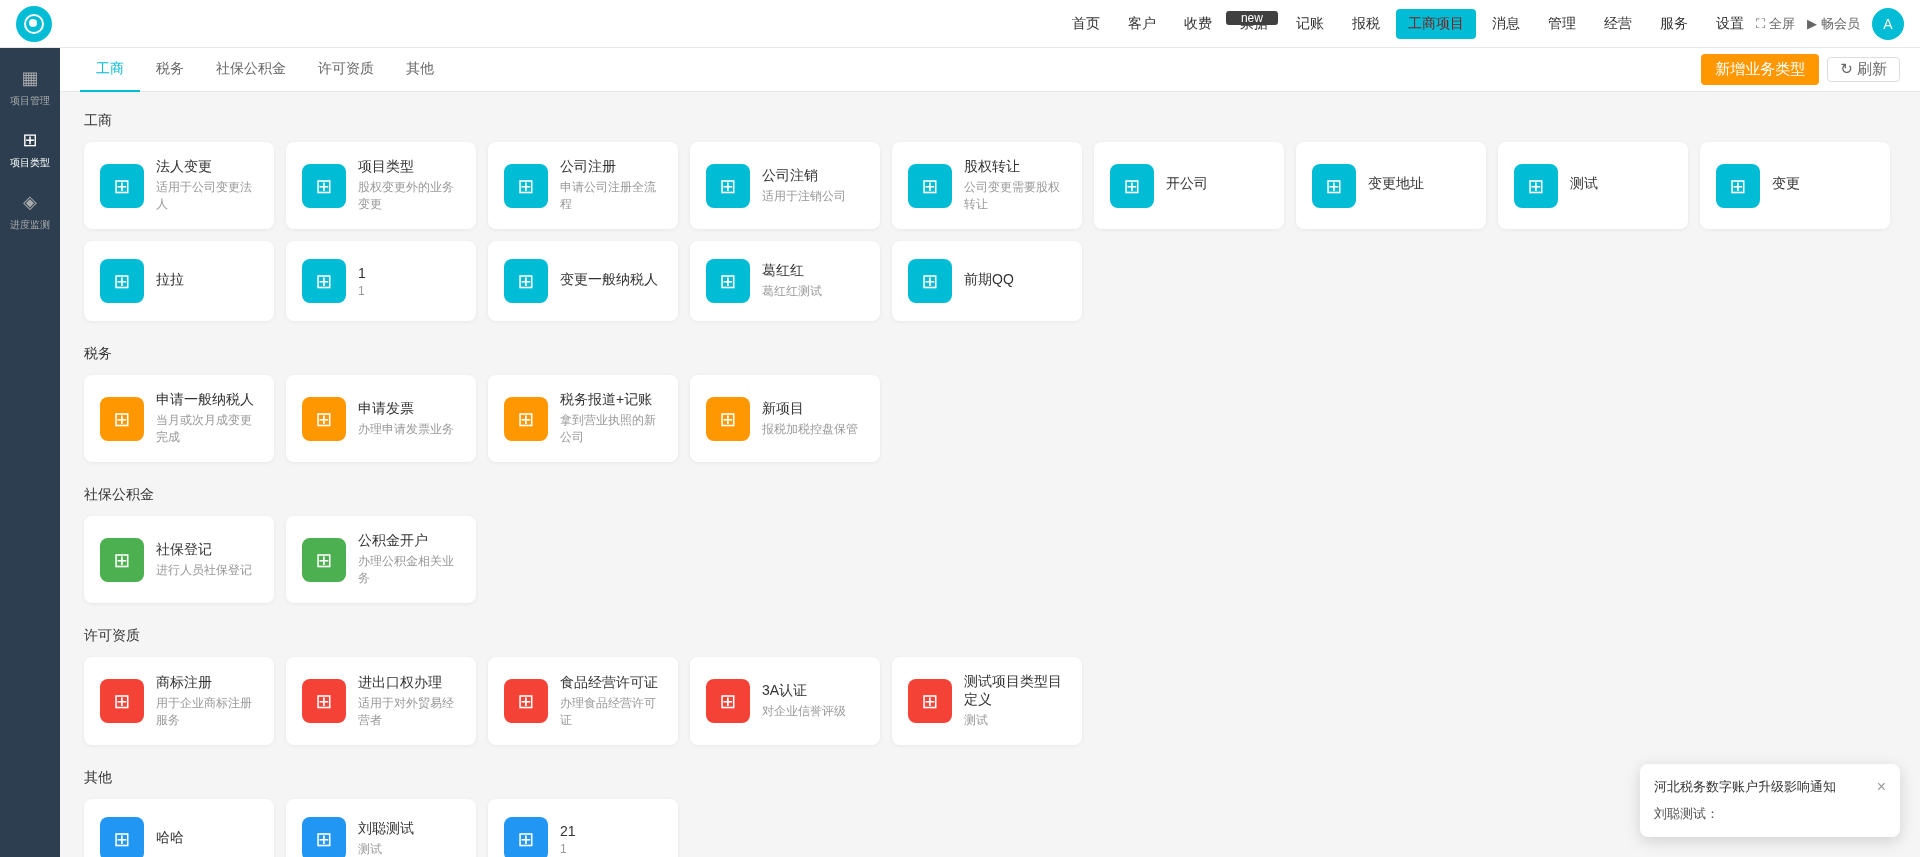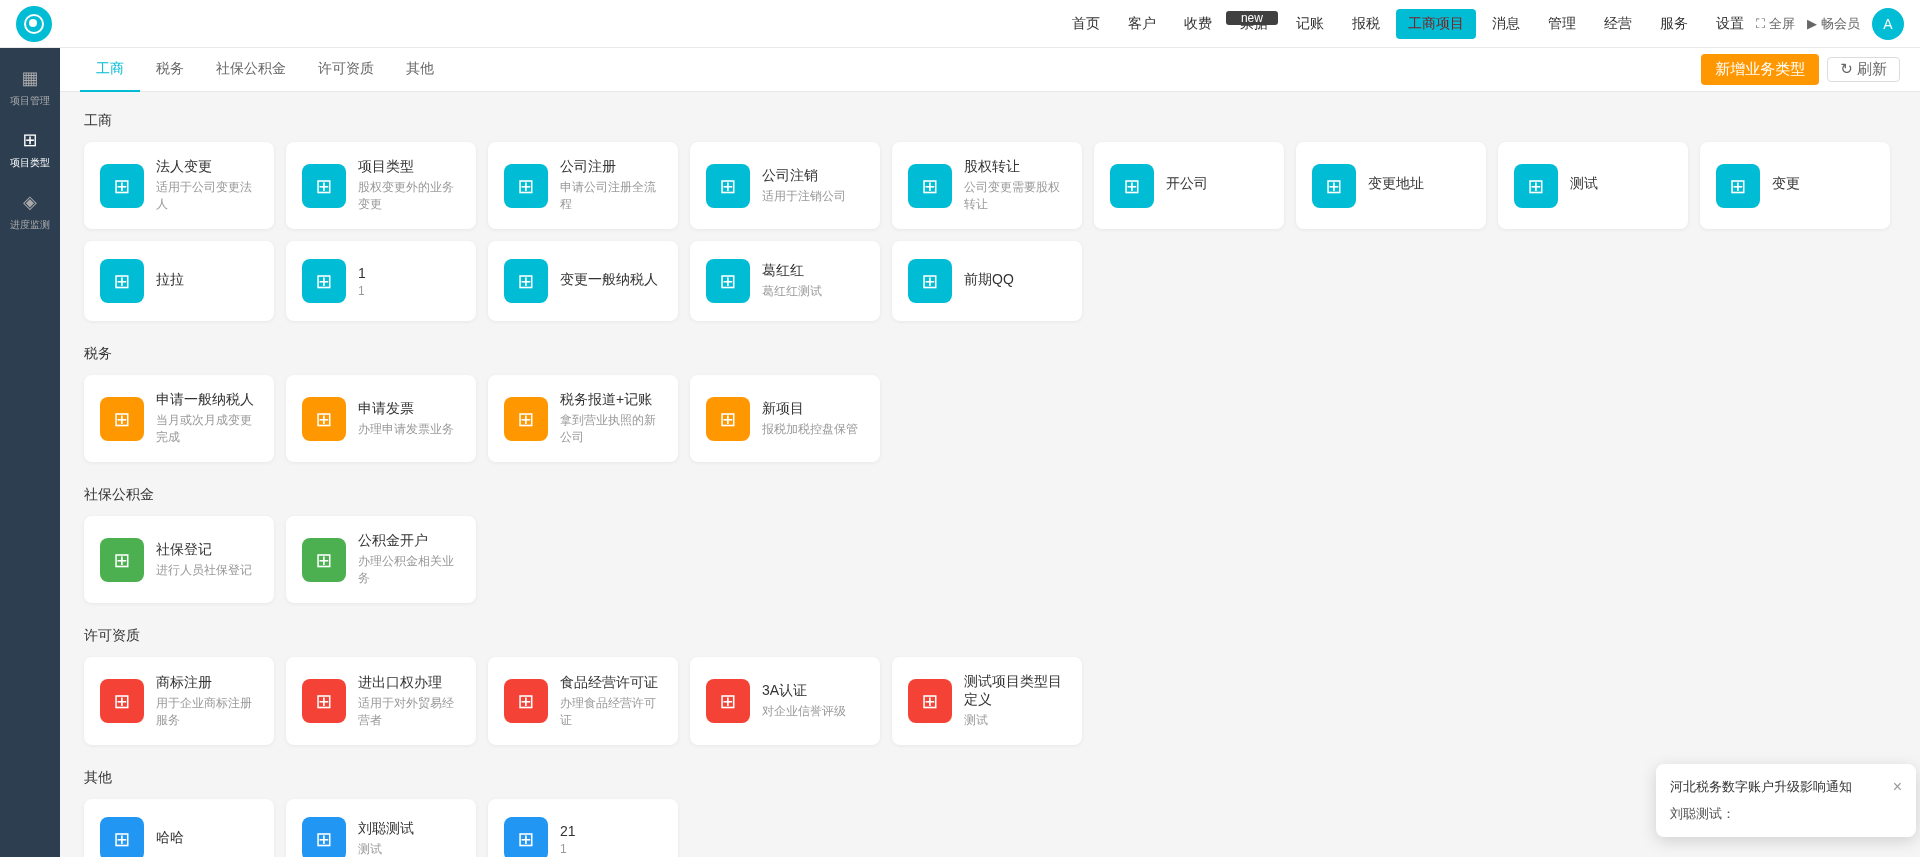--- a/index.html
+++ b/index.html
@@ -538,19 +538,19 @@
             <div class="card-text">
               <div class="card-name">21</div>
               <div class="card-desc">1</div>
             </div>
           </div>
         </div>
       </div>
     </div>
 </div>
 
-<div class="notification-popup" style="position:fixed;bottom:20px;right:4px;margin-left:34px;">
+<div class="notification-popup" style="position:fixed;bottom:20px;right:20px;margin-left:34px;">
   <div class="notif-header">
     <span class="notif-title">河北税务数字账户升级影响通知</span>
     <span class="notif-close">×</span>
   </div>
   <div class="notif-body">刘聪测试：</div>
 </div>
 
 </body></html>

